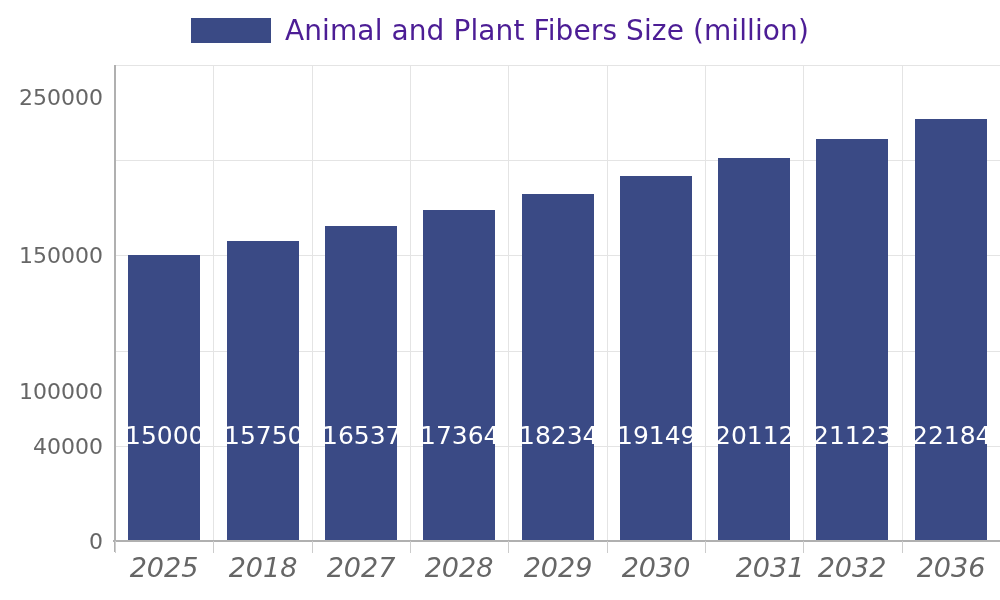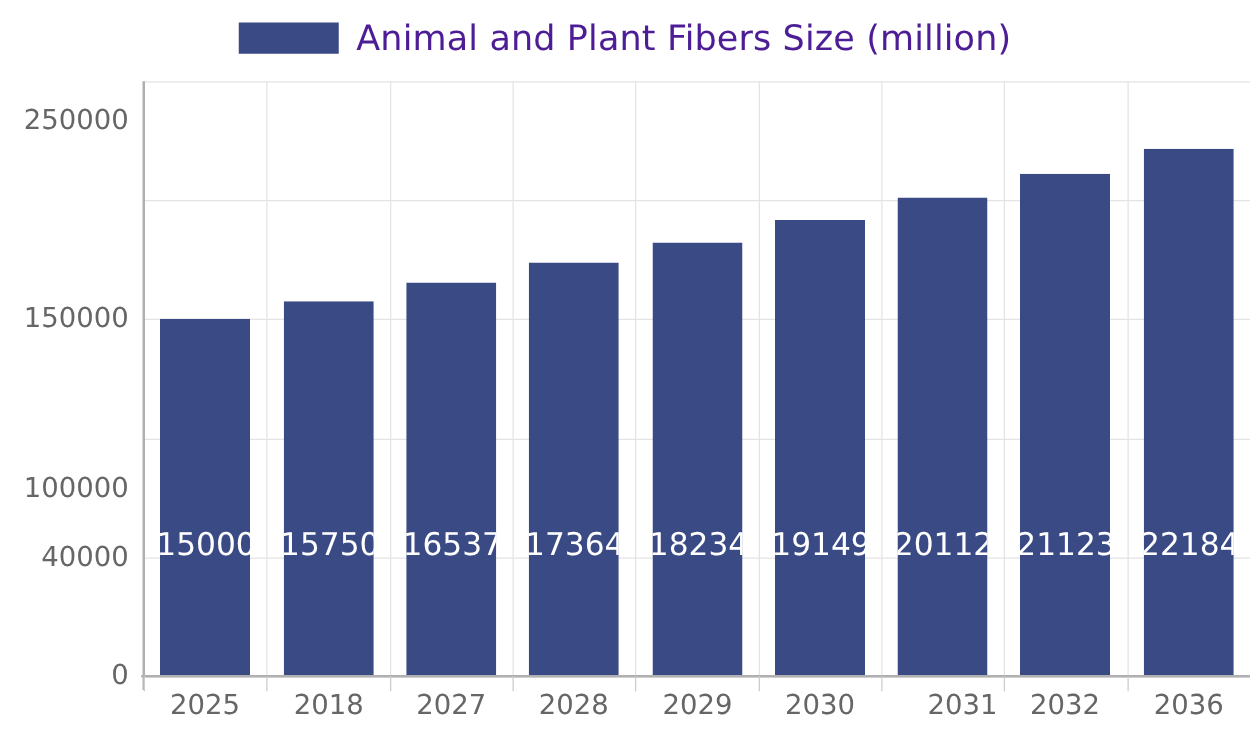--- a/index.html
+++ b/index.html
@@ -118,25 +118,26 @@
   .xtick-wrap {
     position: absolute;
     left: 115px;
     top: 552px;
     width: 885px;
     height: 40px;
   }
   .xtick {
     position: absolute;
     top: 0;
-    font-size: 22px;
+    font-size: 27px;
     color: #666666;
     text-align: center;
     transform: translateX(-50%);
     white-space: nowrap;
+    font-style: italic;
   }
 
   
   .bar {
     position: absolute;
     background: #3a4a85;
     box-sizing: border-box;
   }
   .bar-clip {
     position: absolute;

